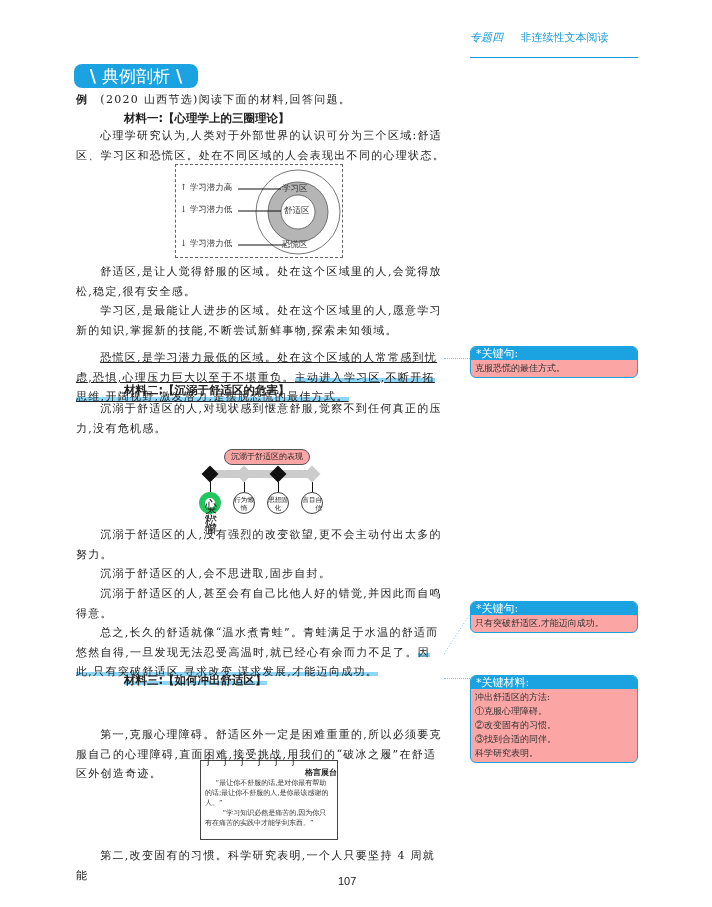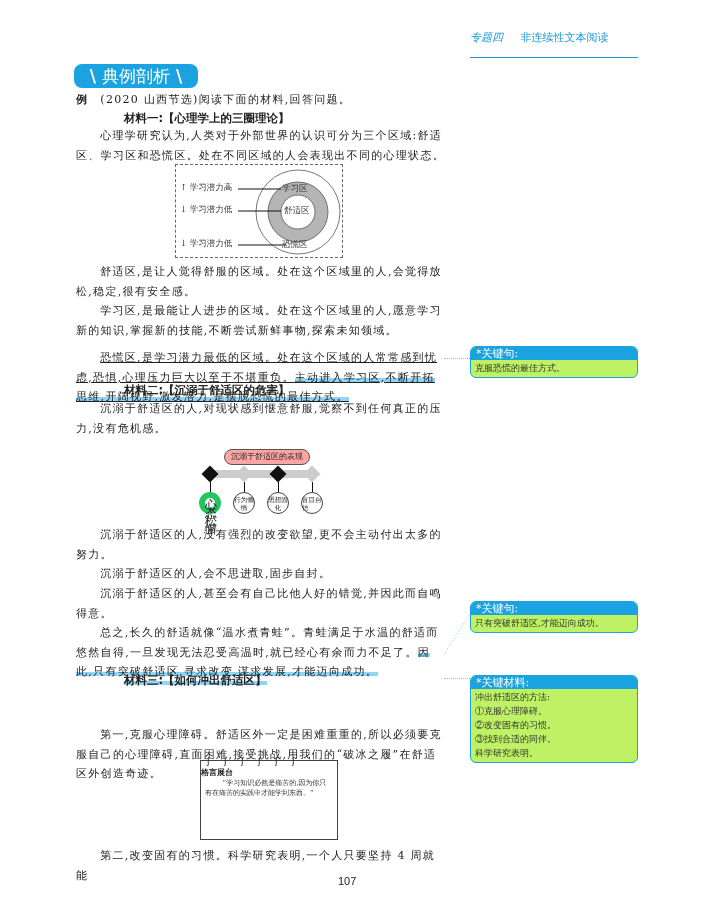--- a/index.html
+++ b/index.html
@@ -25,31 +25,31 @@
 
   
   .diag1 { left:175px; top:164px; width:166px; height:92px; border:1px dashed #666; }
   .d1label { font-size:8.5px; color:#333; font-family:"DejaVu Serif", serif; }
 
   
   .d2title { left:224px; top:449px; width:84px; height:14px; border:1px solid #555; border-radius:8px;
              background:#fca5a5; font-size:8px; text-align:center; line-height:14px; font-family:"DejaVu Sans", sans-serif; }
 
   
-  .note { left:470px; width:166px; border:1.5px solid #1aa3e0; border-radius:6px; background:#bef264; overflow:hidden; }
+  .note { left:470px; width:166px; border:1.5px solid #1aa3e0; border-radius:6px; background:#fca5a5; overflow:hidden; }
   .note .nh { background:#1aa3e0; color:#fff; font-family:"DejaVu Sans", sans-serif; font-size:11px;
               line-height:13px; padding:0 5px; }
   .note .nb { font-size:9px; line-height:14px; padding:1px 4px 2px 4px; color:#333; }
 
   .dotline { border-top:1px dotted #7cc9ef; height:0; }
 
   
   .card { left:200px; top:760px; width:136px; height:78px; border:1px solid #444; background:#fff;
           font-family:"DejaVu Sans", sans-serif; }
-  .card .ct { font-size:8px; font-weight:bold; text-align:left; margin-top:6px; }
+  .card .ct { font-size:8px; font-weight:bold; text-align:right; margin-top:6px; }
   .card .cq { font-size:7px; line-height:10px; padding:0 4px; color:#333; }
 
   .pagenum { left:338px; top:875px; font-size:11px; font-family:"Liberation Sans", sans-serif;text-align:center; }
 </style>
 </head>
 <body>
 
 <div class="abs hdr">
   <span class="topic">专题四</span>
   <span>非连续性文本阅读</span>
@@ -123,21 +123,21 @@
     <div style="width:22px;height:22px;border:1px solid #444;border-radius:50%;font-size:6.5px;line-height:8px;text-align:center;padding-top:3px;box-sizing:border-box;margin-left:-3px;">行为懒惰</div>
   </div>
   <div class="abs" style="left:70px; top:0px;">
     <div style="width:12px;height:12px;background:#111;transform:rotate(45deg);margin:2px;"></div>
     <div style="width:1px;height:10px;background:#111;margin-left:8px;"></div>
     <div style="width:22px;height:22px;border:1px solid #444;border-radius:50%;font-size:6.5px;line-height:8px;text-align:center;padding-top:3px;box-sizing:border-box;margin-left:-3px;">思想固化</div>
   </div>
   <div class="abs" style="left:104px; top:0px;">
     <div style="width:12px;height:12px;background:#ccc;transform:rotate(45deg);margin:2px;"></div>
     <div style="width:1px;height:10px;background:#111;margin-left:8px;"></div>
-    <div style="width:22px;height:22px;border:1px solid #444;border-radius:50%;font-size:6.5px;line-height:8px;text-align:left;padding-top:3px;box-sizing:border-box;margin-left:-3px;">盲目自信</div>
+    <div style="width:22px;height:22px;border:1px solid #444;border-radius:50%;font-size:6.5px;line-height:8px;text-align:right;padding-top:3px;box-sizing:border-box;margin-left:-3px;">盲目自信</div>
   </div>
 </div>
 
 <div class="abs para ind" style="left:76px; top:525px; width:370px;">沉溺于舒适区的人,没有强烈的改变欲望,更不会主动付出太多的努力。</div>
 <div class="abs para ind" style="left:76px; top:564px; width:370px;">沉溺于舒适区的人,会不思进取,固步自封。</div>
 <div class="abs para ind" style="left:76px; top:584px; width:370px;">沉溺于舒适区的人,甚至会有自己比他人好的错觉,并因此而自鸣得意。</div>
 <div class="abs para ind" style="left:76px; top:623px; width:370px;">
   <span>总之,长久的舒适就像“温水煮青蛙”。青蛙满足于水温的舒适而悠然自得,一旦发现无法忍受高温时,就已经心有余而力不足了。</span><span class="hl">因此,只有突破舒适区,寻求改变,谋求发展,才能迈向成功。</span>
 </div>
 
@@ -162,18 +162,19 @@
     <div>①克服心理障碍。</div>
     <div>②改变固有的习惯。</div>
     <div>③找到合适的同伴。</div>
     <div>科学研究表明。</div>
   </div>
 </div>
 
 <div class="abs card">
   <div style="position:absolute; top:-5px; left:6px; font-size:9px; letter-spacing:14px; color:#222;">ʃʃʃʃʃʃ</div>
   <div class="ct">格言展台</div>
+  <div class="cq" style="text-indent:1.5em;">“最让你不舒服的话,是对你最有帮助的话;最让你不舒服的人,是你最该感谢的人。”</div>
   <div class="cq" style="text-indent:2.5em; margin-top:0;">“学习知识必然是痛苦的,因为你只有在痛苦的实践中才能学到东西。”</div>
 </div>
 
 <div class="abs para ind" style="left:76px; top:846px; width:370px;">第二,改变固有的习惯。科学研究表明,一个人只要坚持 4 周就能</div>
 
 <div class="abs pagenum">107</div>
 
 </body></html>

